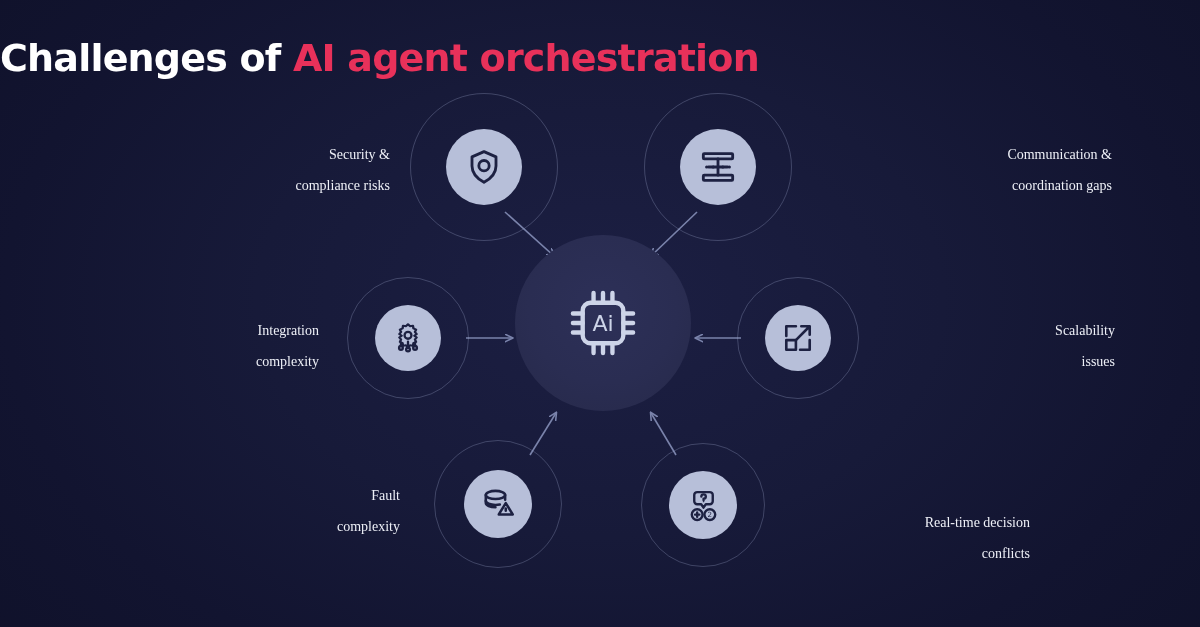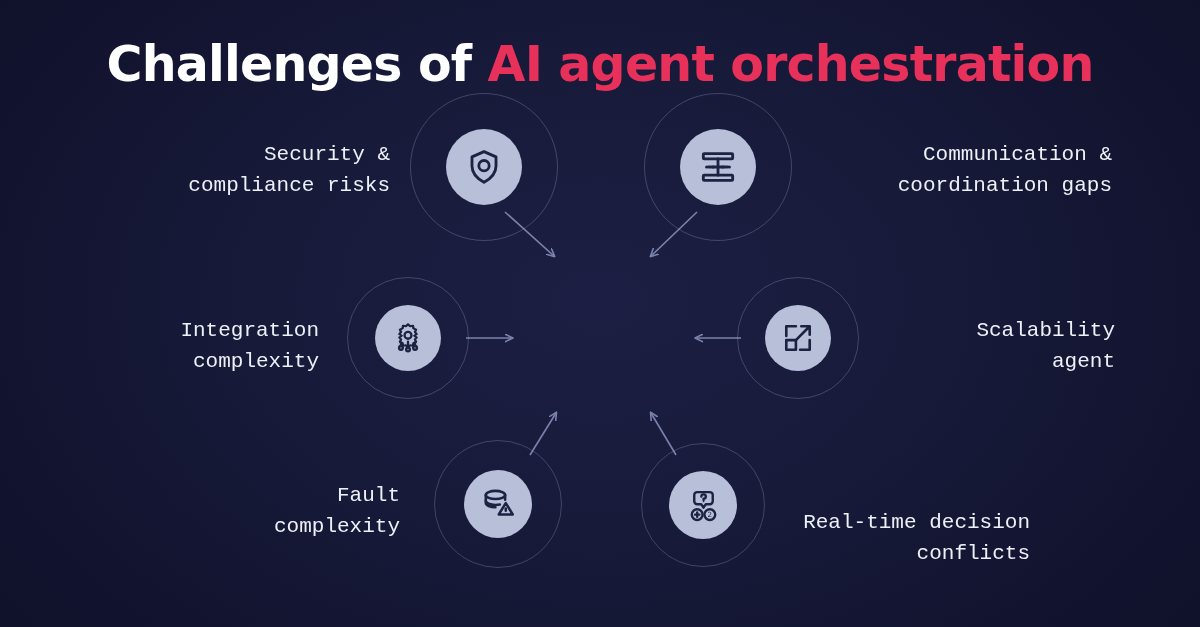--- a/index.html
+++ b/index.html
@@ -16,24 +16,24 @@
     width:1200px; height:627px;
     background:
       radial-gradient(ellipse 900px 620px at 50% 48%, #1c1f43 0%, #171a39 38%, #121430 66%, #0e1027 100%);
     overflow:hidden;
   }
 
   
   .title {
     position:absolute;
     top:36px; left:0; width:1200px;
-    text-align:center;
+    text-align:left;
     font-family:"DejaVu Sans", sans-serif;
     font-weight:700;
-    font-size:49px;
+    font-size:38px;
     letter-spacing:-0.8px;
     white-space:nowrap;
   }
   .title .t-white { color:#ffffff; }
   .title .t-accent { color:#e8315a; }
 
   
   #wires { position:absolute; inset:0; width:1200px; height:627px; }
 
   
@@ -59,22 +59,22 @@
     position:absolute;
     border-radius:50%;
     background:#b7bfd9;
     display:flex; align-items:center; justify-content:center;
   }
 
   
   .label {
     position:absolute;
     color:#eef0f7;
-    font-family:Liberation Mono, monospace;
-    font-size:21px;
+    font-family:Liberation Serif, serif;
+    font-size:14px;
     line-height:31px;
     font-weight:400;
     white-space:pre-line;
   }
   .label.right { text-align:right; }
   .label.left  { text-align:right;  }
 </style>
 </head>
 <body>
 
@@ -100,20 +100,30 @@
       <path d="M466,338 L512,338"></path>
 
       <path d="M741,338 L696,338"></path>
 
       <path d="M530,455 L556,413"></path>
 
       <path d="M676,455 L651,413"></path>
     </g>
   </svg>
 
+  <div class="hub">
+    <svg width="84" height="84" viewBox="0 0 24 24" fill="none" stroke="#cdd4e8" stroke-width="1.25" stroke-linecap="round" stroke-linejoin="round">
+      <rect x="6.2" y="6.2" width="11.6" height="11.6" rx="2.2"></rect>
+      <path d="M9.3 6.2V3.4M12 6.2V3.4M14.7 6.2V3.4"></path>
+      <path d="M9.3 17.8v2.8M12 17.8v2.8M14.7 17.8v2.8"></path>
+      <path d="M6.2 9.3H3.4M6.2 12H3.4M6.2 14.7H3.4"></path>
+      <path d="M17.8 9.3h2.8M17.8 12h2.8M17.8 14.7h2.8"></path>
+      <text x="12" y="14.4" text-anchor="middle" font-family="DejaVu Sans, sans-serif" font-size="6.3" font-weight="400" fill="#cdd4e8" stroke="none">Ai</text>
+    </svg>
+  </div>
 
   <div class="node">
     <div class="ring" style="left:410px; top:93px; width:148px; height:148px;"></div>
     <div class="disc" style="left:446px; top:129px; width:76px; height:76px;">
       <svg width="40" height="40" viewBox="0 0 24 24" fill="none" stroke="#1d2142" stroke-width="1.7" stroke-linecap="round" stroke-linejoin="round">
         <path d="M12 2.8 4.8 5.9v5.5c0 4.4 3 7.5 7.2 9.8 4.2-2.3 7.2-5.4 7.2-9.8V5.9Z"></path>
         <circle cx="12" cy="11.2" r="3.1"></circle>
       </svg>
     </div>
     <div class="label right" style="left:110px; top:139px; width:280px;">Security &amp;
@@ -158,21 +168,21 @@
     <div class="ring" style="left:737px; top:277px; width:122px; height:122px;"></div>
     <div class="disc" style="left:765px; top:305px; width:66px; height:66px;">
       <svg width="36" height="36" viewBox="0 0 24 24" fill="none" stroke="#1d2142" stroke-width="1.75" stroke-linecap="round" stroke-linejoin="round">
         <path d="M10.6 4.2H4.2v6.4"></path>
         <rect x="4.2" y="13.4" width="6.4" height="6.4"></rect>
         <path d="M13.4 19.8h6.4v-6.4"></path>
         <path d="M19.8 4.2h-5.6M19.8 4.2v5.6M19.8 4.2 10.6 13.4"></path>
       </svg>
     </div>
     <div class="label left" style="left:875px; top:315px; width:240px;">Scalability
-agent</div>
+issues</div>
   </div>
 
   <div class="node">
     <div class="ring" style="left:434px; top:440px; width:128px; height:128px;"></div>
     <div class="disc" style="left:464px; top:470px; width:68px; height:68px;">
       <svg width="38" height="38" viewBox="0 0 24 24" fill="none" stroke="#1d2142" stroke-width="1.6" stroke-linecap="round" stroke-linejoin="round">
         <ellipse cx="10.4" cy="6.3" rx="6.1" ry="2.6"></ellipse>
         <path d="M4.3 6.3v5.1c0 1.44 2.73 2.6 6.1 2.6"></path>
         <path d="M16.5 6.3v3.0"></path>
         <path d="M4.3 10.0c0 1.44 2.73 2.6 6.1 2.6 1.0 0 1.95-.1 2.78-.29"></path>

